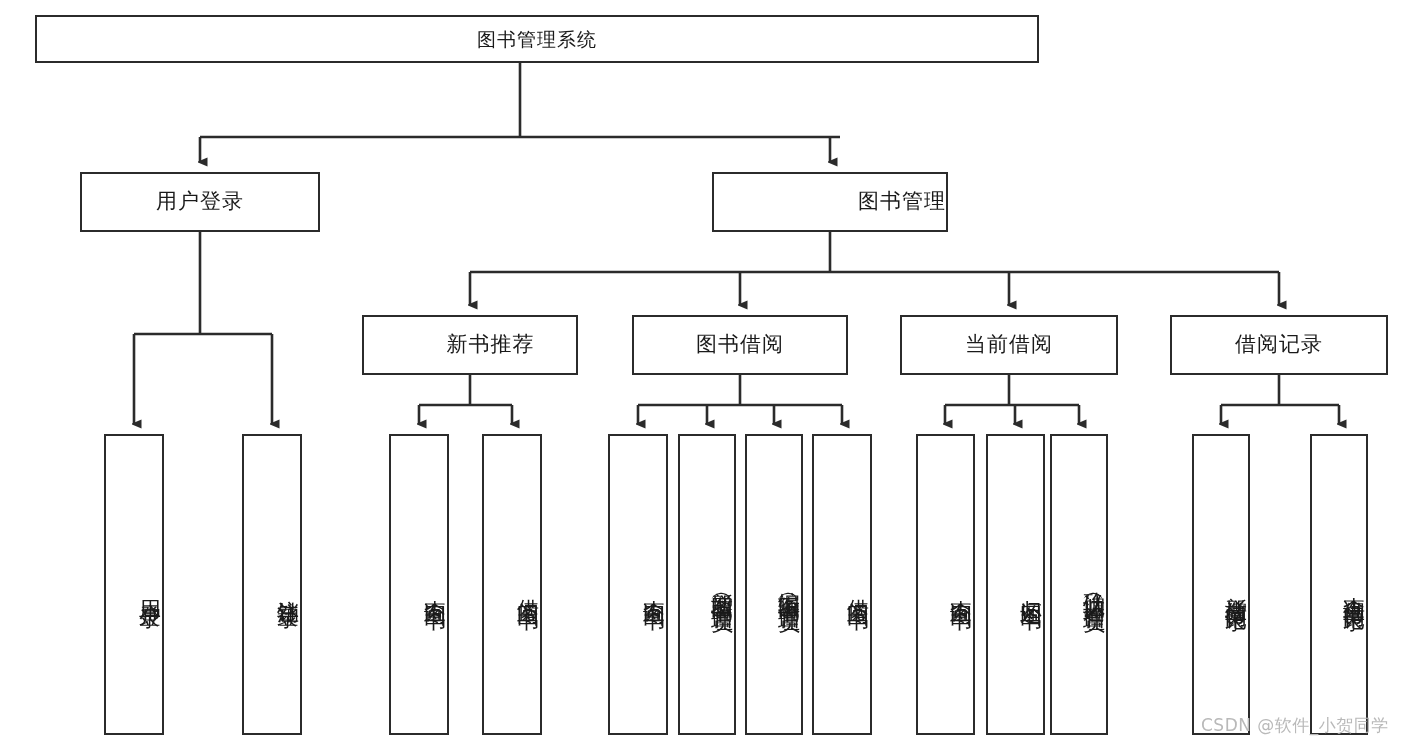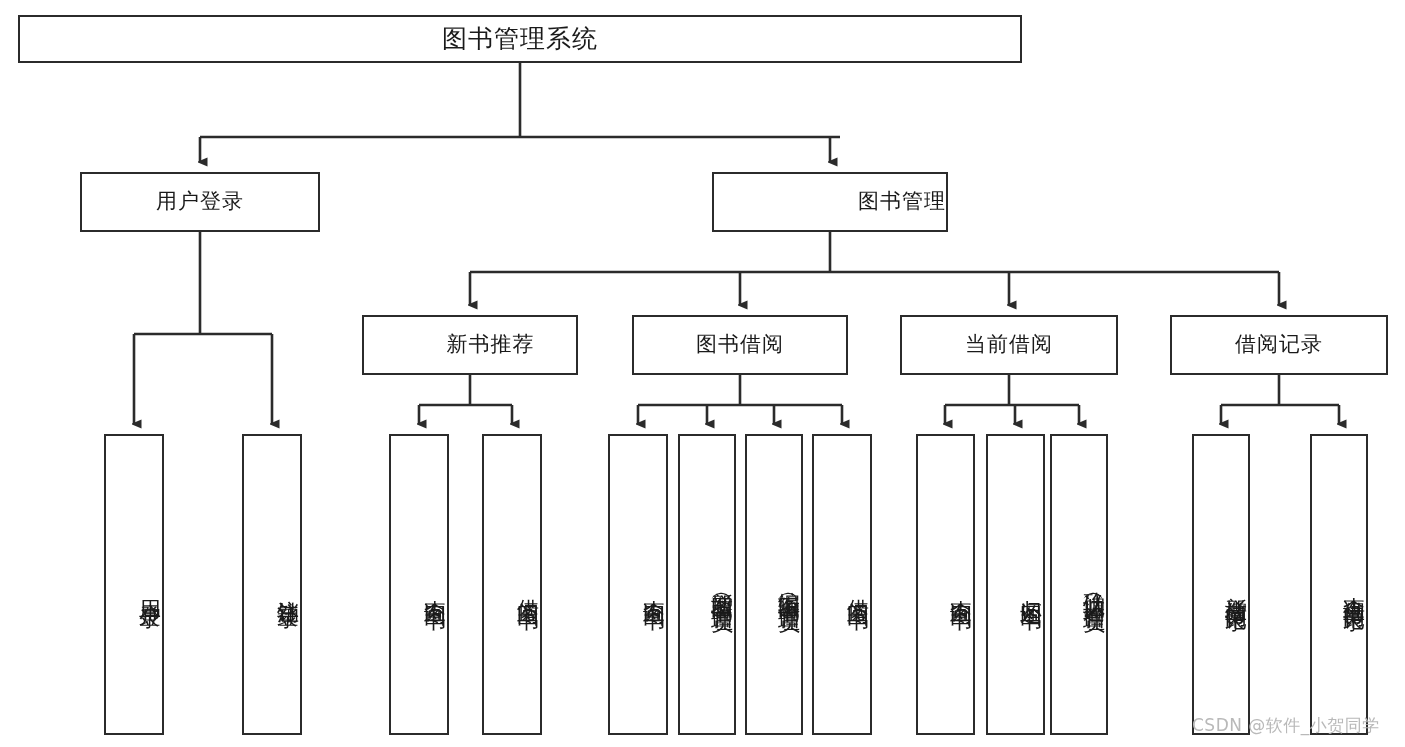--- a/index.html
+++ b/index.html
@@ -34,21 +34,22 @@
     align-items: center;
     justify-content: center;
     color: #1a1a1a;
   }
   .node.horiz {
     font-size: 21px;
     letter-spacing: 1px;
     line-height: 1.2;
   }
   .node.root {
-    font-size: 25px;
+    font-size: 19px;
+    margin-left: 17px;
   }
   .node.vert {
     writing-mode: vertical-rl;
     text-orientation: upright;
     font-size: 22px;
     letter-spacing: 3px;
     padding-top: 6px;
     align-items: flex-start;
     justify-content: center;
     line-height: 1.05;
@@ -59,20 +60,21 @@
     display: block;
     text-align: center;
   }
   .watermark {
     position: absolute;
     font-size: 17px;
     color: #b9b9b9;
     letter-spacing: 0.5px;
     white-space: nowrap;
     font-family: "DejaVu Sans", "Liberation Sans", sans-serif;
+    padding-left: 9px;
   }
 </style>
 </head>
 <body>
 
 <div id="canvas">
 
   <svg id="wires" viewBox="0 0 1405 747" xmlns="http://www.w3.org/2000/svg">
     <defs>
       <marker id="arrow" markerWidth="10" markerHeight="10" refX="5" refY="7.5" orient="auto" markerUnits="userSpaceOnUse">

